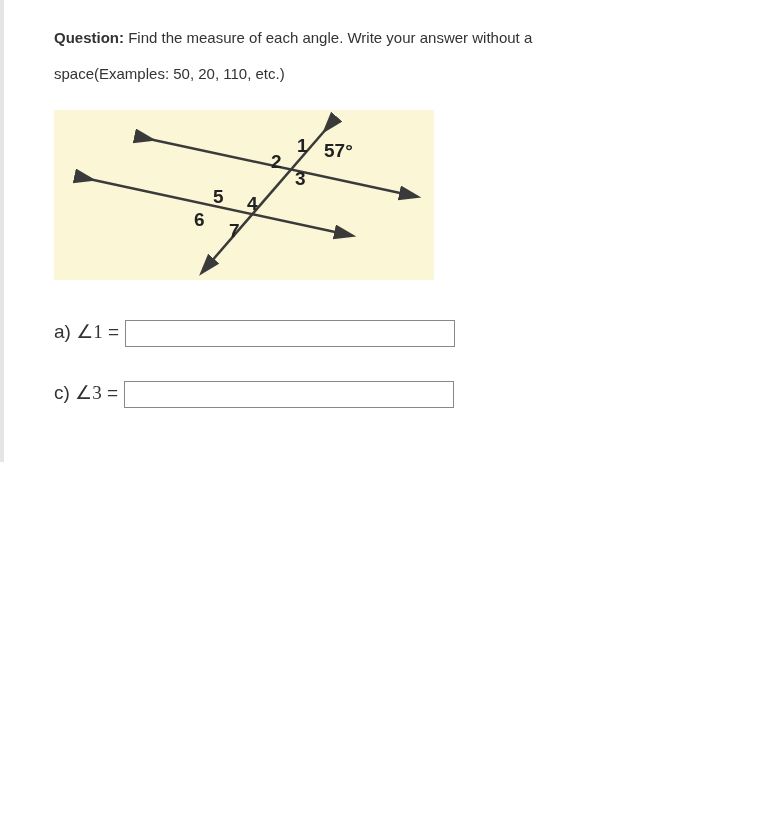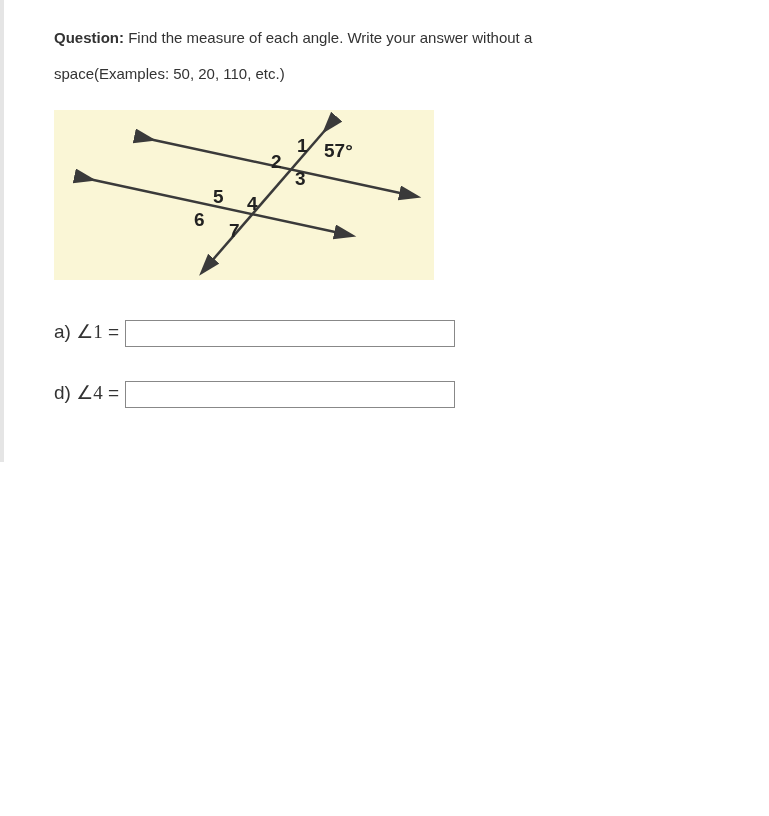--- a/index.html
+++ b/index.html
@@ -94,23 +94,23 @@
   </div>
 
   <div class="answer-row">
     <span class="answer-label">
       <span>a) </span><span class="angle-symbol">∠1</span><span> = </span>
     </span>
     <input type="text" class="answer-input" value="" style="">
   </div>
 
 
-
   <div class="answer-row">
     <span class="answer-label">
-      <span>d) </span><span class="angle-symbol">∠4</span><span>  = </span>
+      <span>c) </span><span class="angle-symbol">∠3</span><span> = </span>
     </span>
     <input type="text" class="answer-input" value="" style="">
   </div>
 
 
 
+
 </div>
 
 </body></html>

